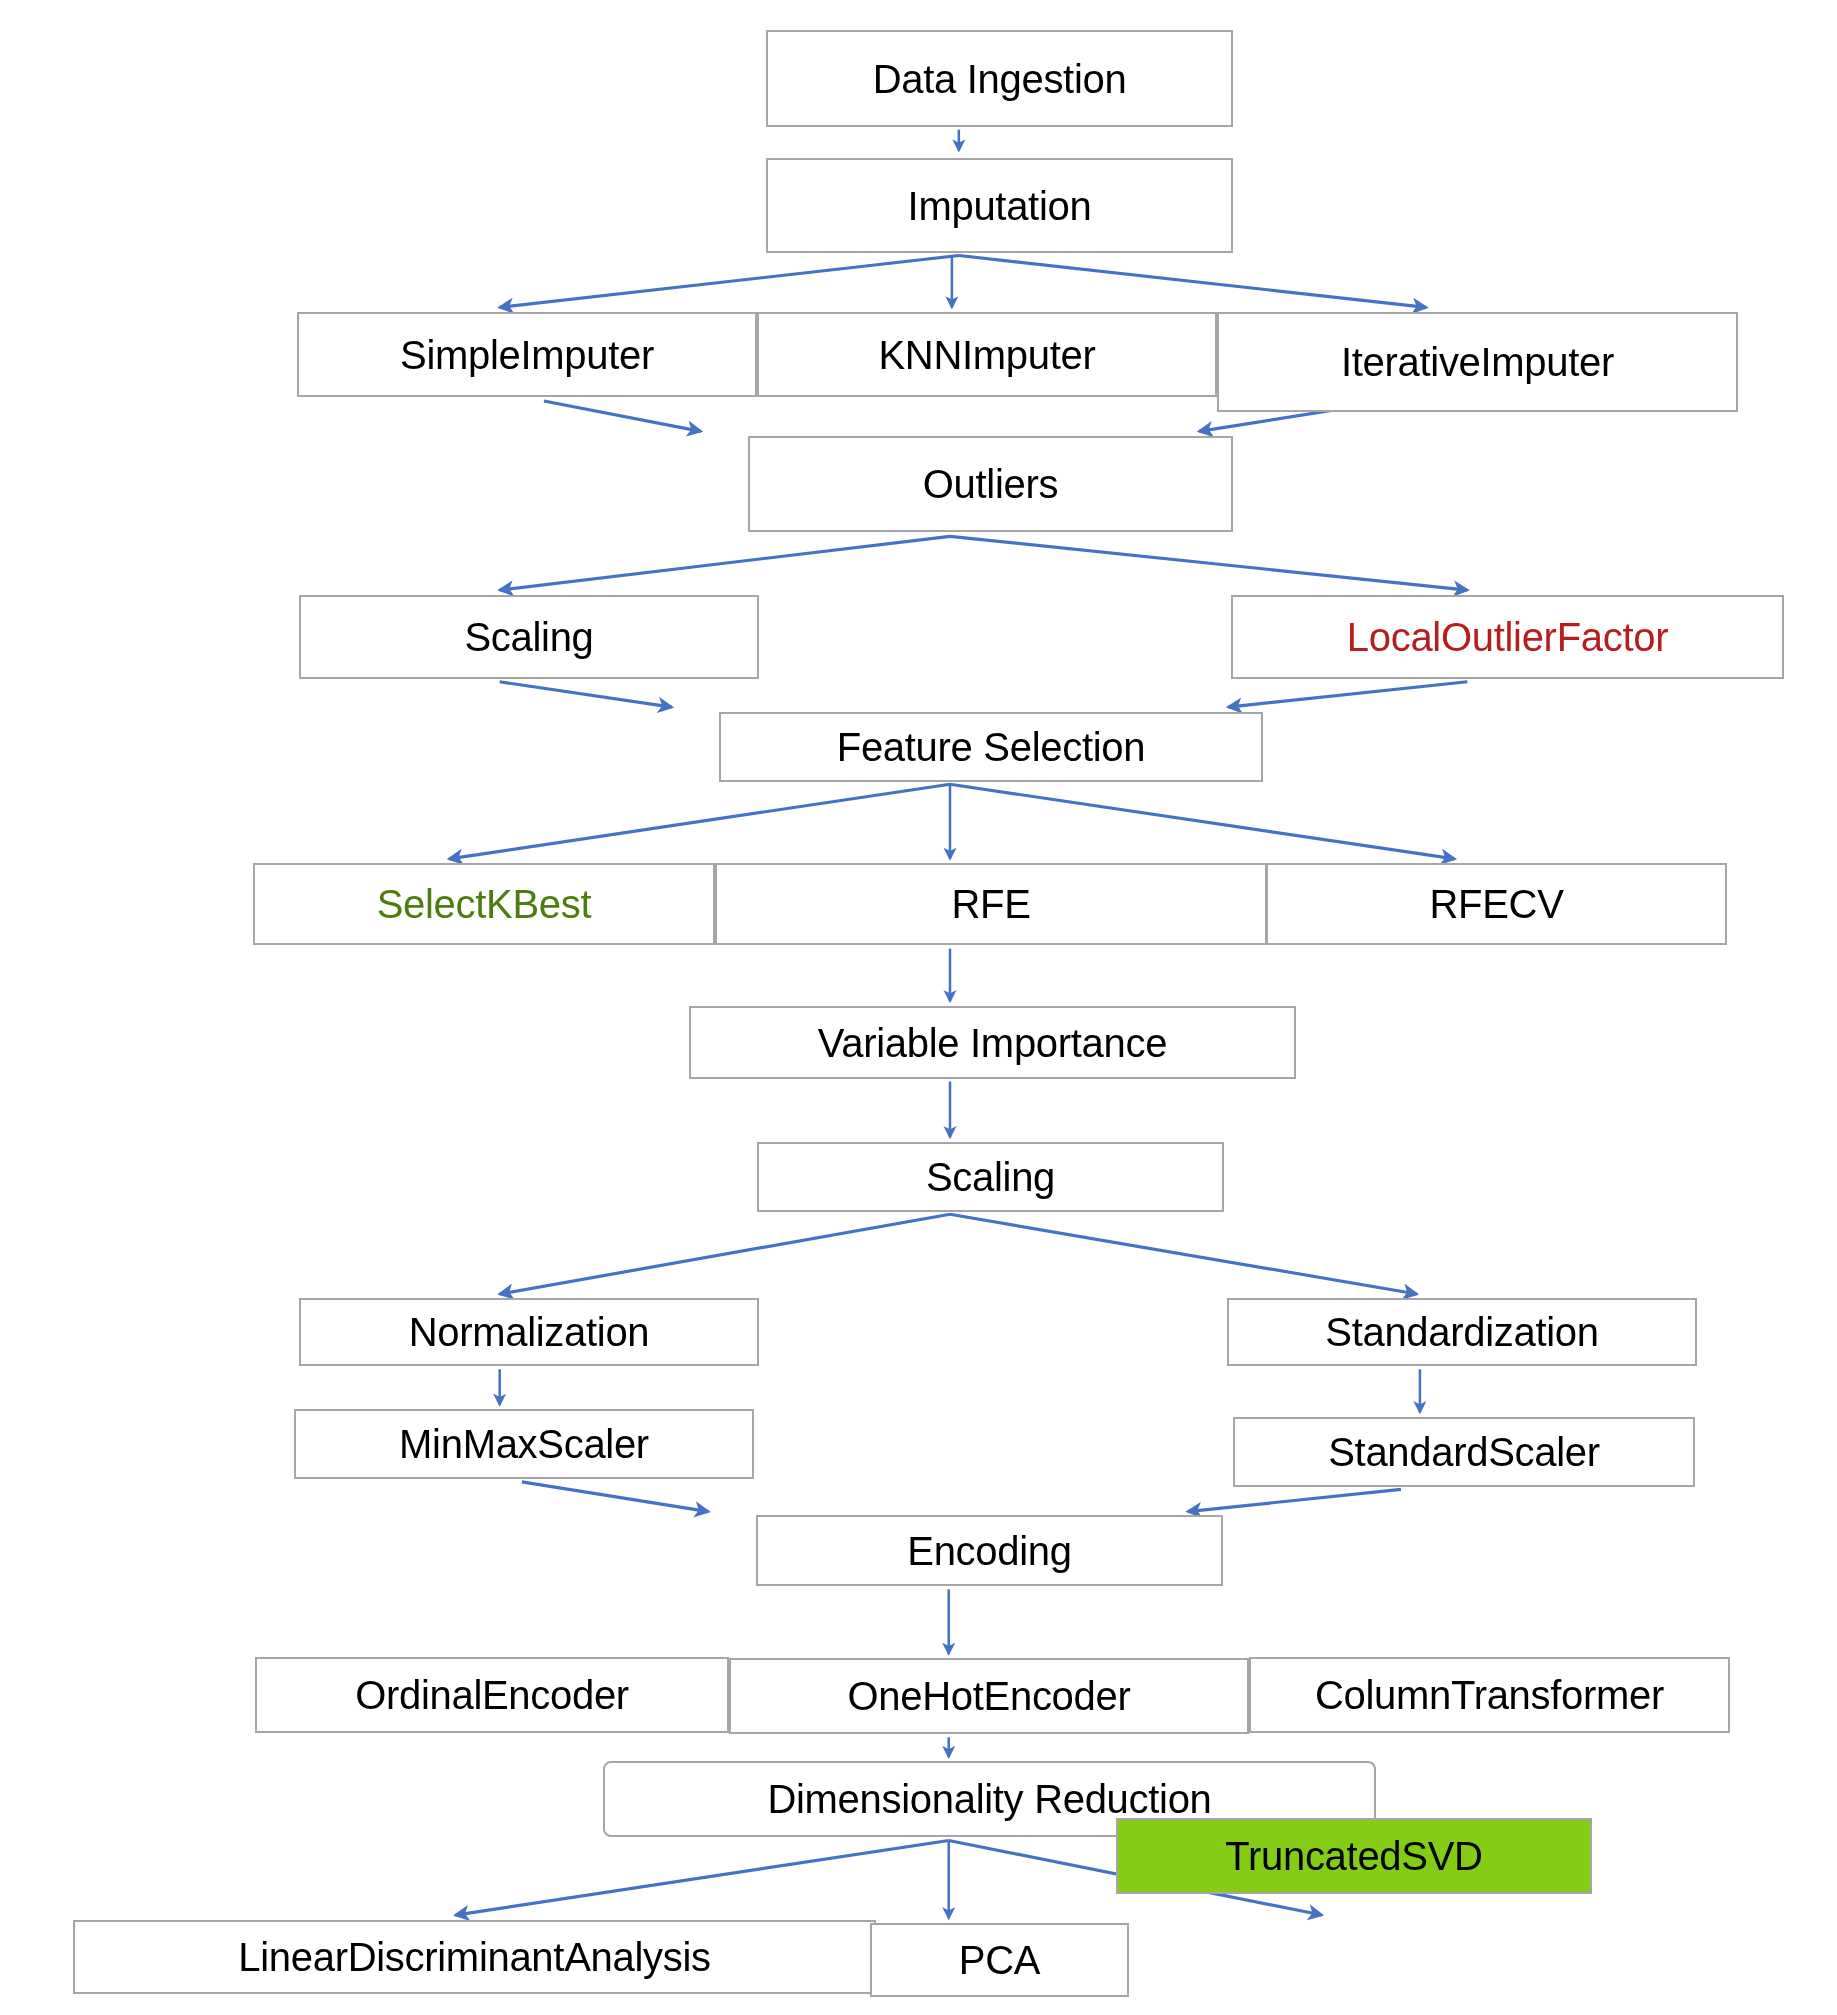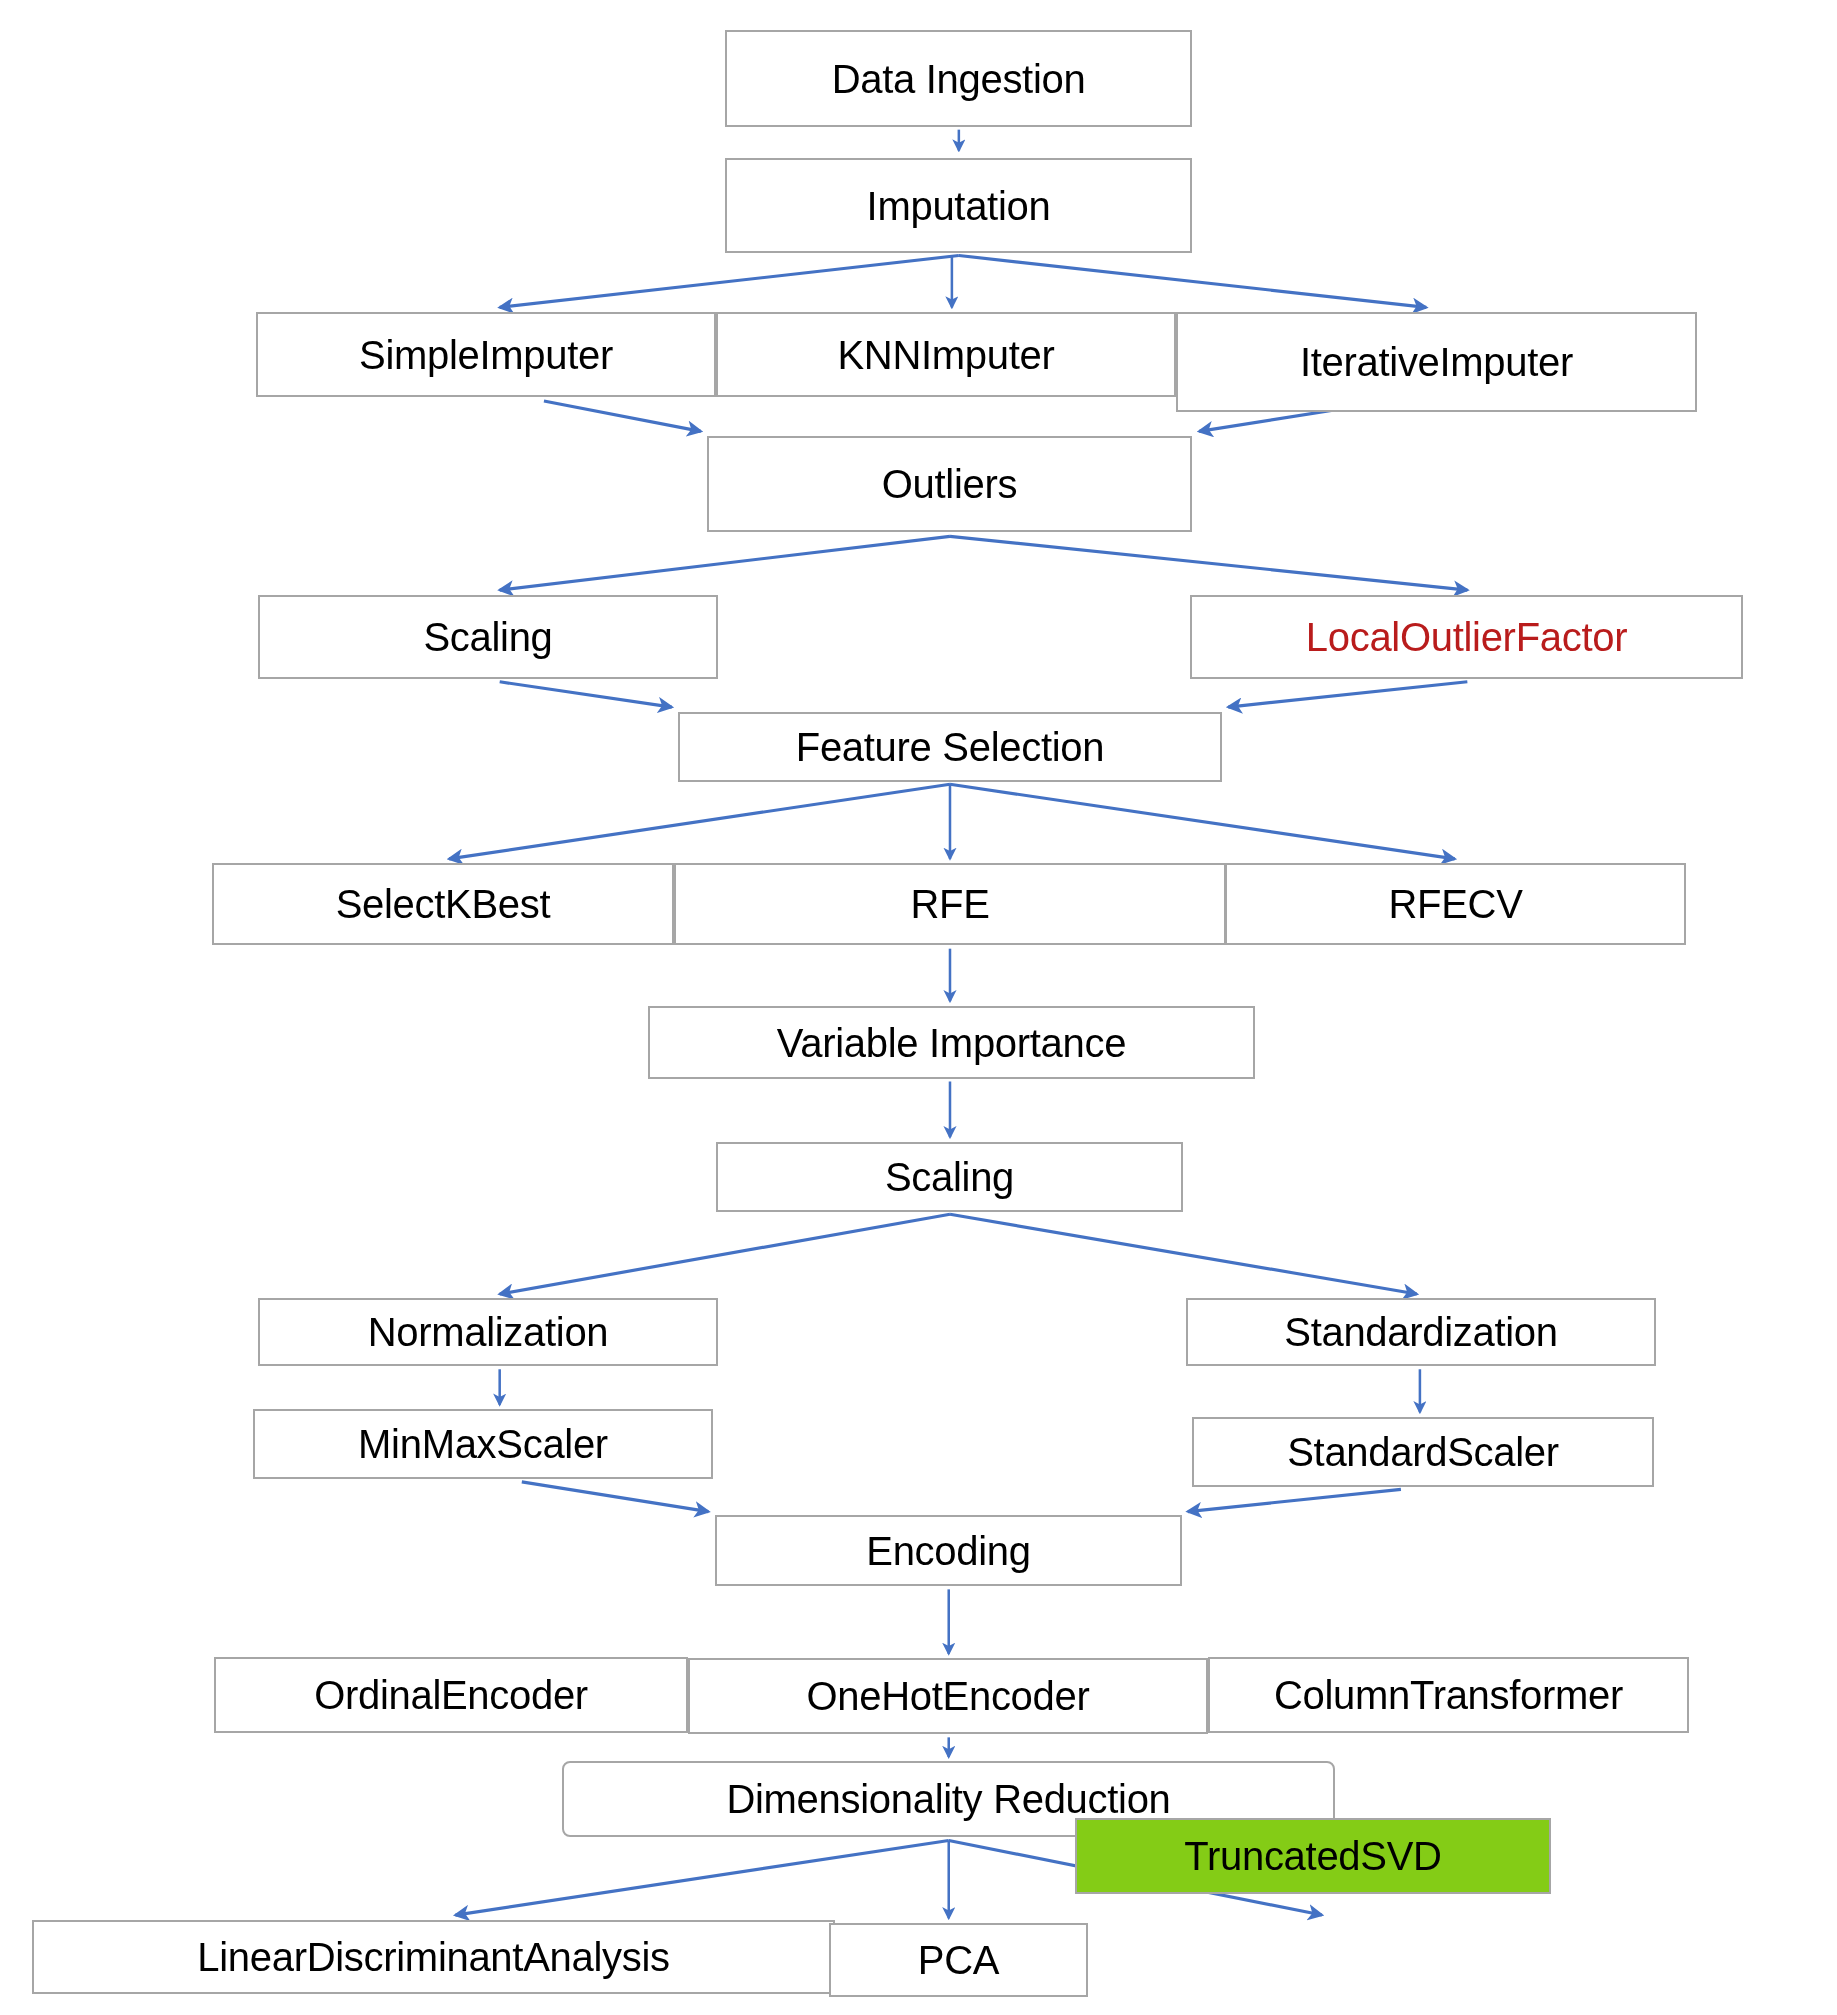--- a/index.html
+++ b/index.html
@@ -26,20 +26,21 @@
   }
   .node {
     position: absolute;
     box-sizing: border-box;
     background: #ffffff;
     border: 2.5px solid #a6a6a6;
     display: flex;
     align-items: center;
     justify-content: center;
     z-index: 2;
+    margin-left: 41px;
   }
   .node-label {
     font-family: "Liberation Sans", sans-serif;
     font-size: 40px;
     line-height: 1.1;
     color: #000000;
     white-space: nowrap;
     text-align: center;
     letter-spacing: -0.3px;
   }
@@ -105,21 +106,21 @@
       <div class="node" style="left: 258px; top: 595px; width: 460px; height: 84px; border-color: rgb(166, 166, 166); background: rgb(255, 255, 255);">
         <span class="node-label" style="color: rgb(0, 0, 0);">Scaling</span>
       </div>
       <div class="node" style="left: 1190px; top: 595px; width: 553px; height: 84px; border-color: rgb(166, 166, 166); background: rgb(255, 255, 255);">
         <span class="node-label" style="color: #b91c1c;">LocalOutlierFactor</span>
       </div>
       <div class="node" style="left: 678px; top: 712px; width: 544px; height: 70px; border-color: rgb(166, 166, 166); background: rgb(255, 255, 255);">
         <span class="node-label" style="color: rgb(0, 0, 0);">Feature Selection</span>
       </div>
       <div class="node" style="left: 212px; top: 863px; width: 462px; height: 82px; border-color: rgb(166, 166, 166); background: rgb(255, 255, 255);">
-        <span class="node-label" style="color: #000000;">SelectKBest</span>
+        <span class="node-label" style="color: #4d7c0f;">SelectKBest</span>
       </div>
       <div class="node" style="left: 674px; top: 863px; width: 552px; height: 82px; border-color: rgb(166, 166, 166); background: rgb(255, 255, 255);">
         <span class="node-label" style="color: rgb(0, 0, 0);">RFE</span>
       </div>
       <div class="node" style="left: 1225px; top: 863px; width: 461px; height: 82px; border-color: rgb(166, 166, 166); background: rgb(255, 255, 255);">
         <span class="node-label" style="color: rgb(0, 0, 0);">RFECV</span>
       </div>
       <div class="node" style="left: 648px; top: 1006px; width: 607px; height: 73px; border-color: rgb(166, 166, 166); background: rgb(255, 255, 255);">
         <span class="node-label" style="color: rgb(0, 0, 0);">Variable Importance</span>
       </div>

